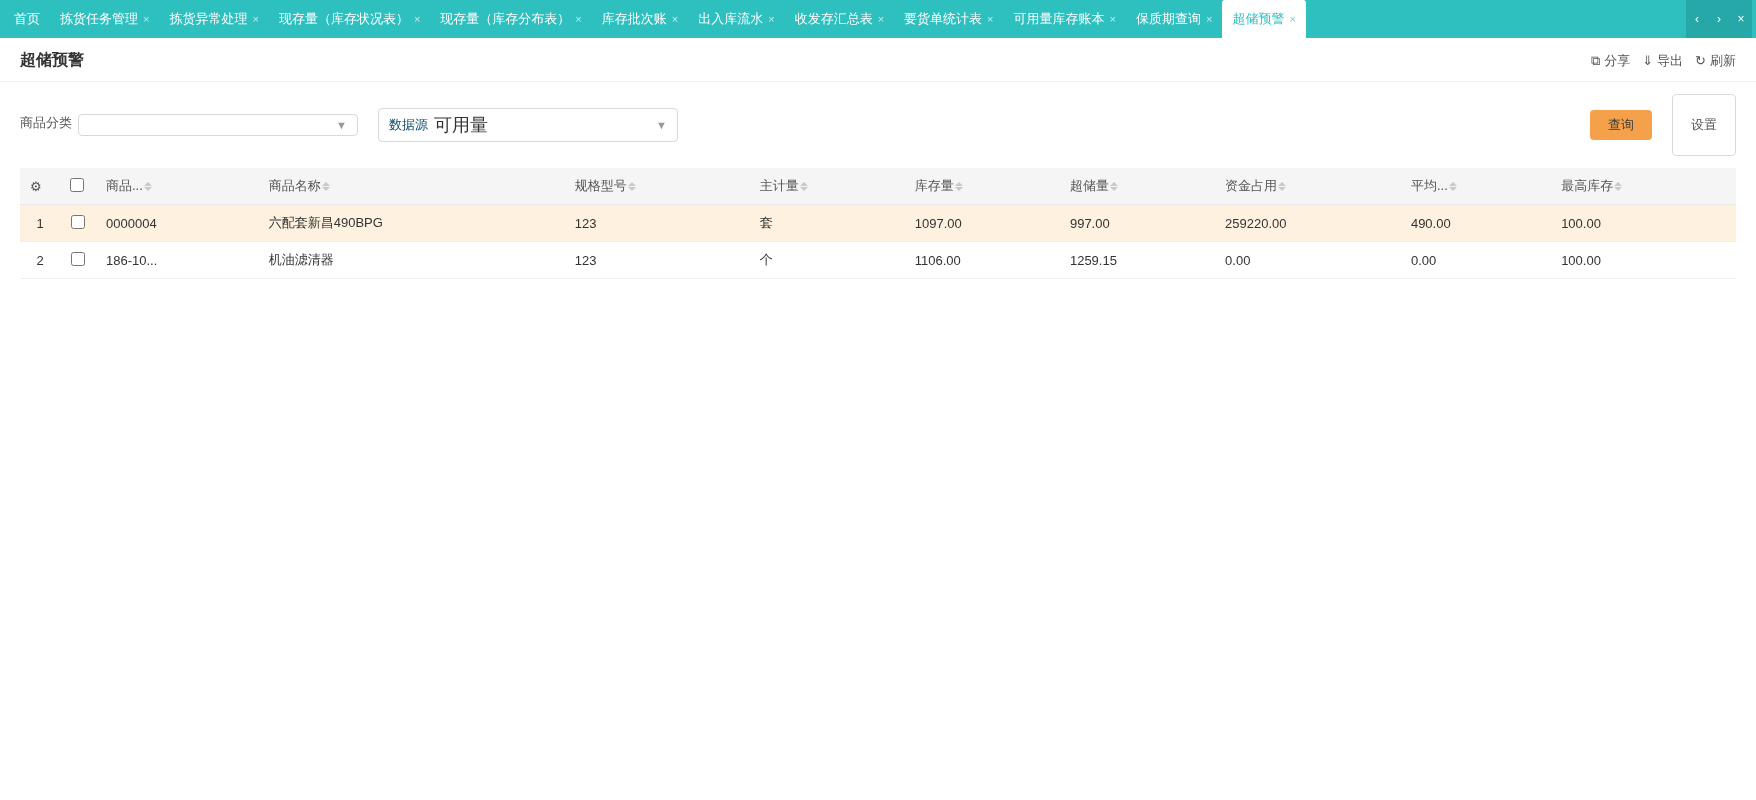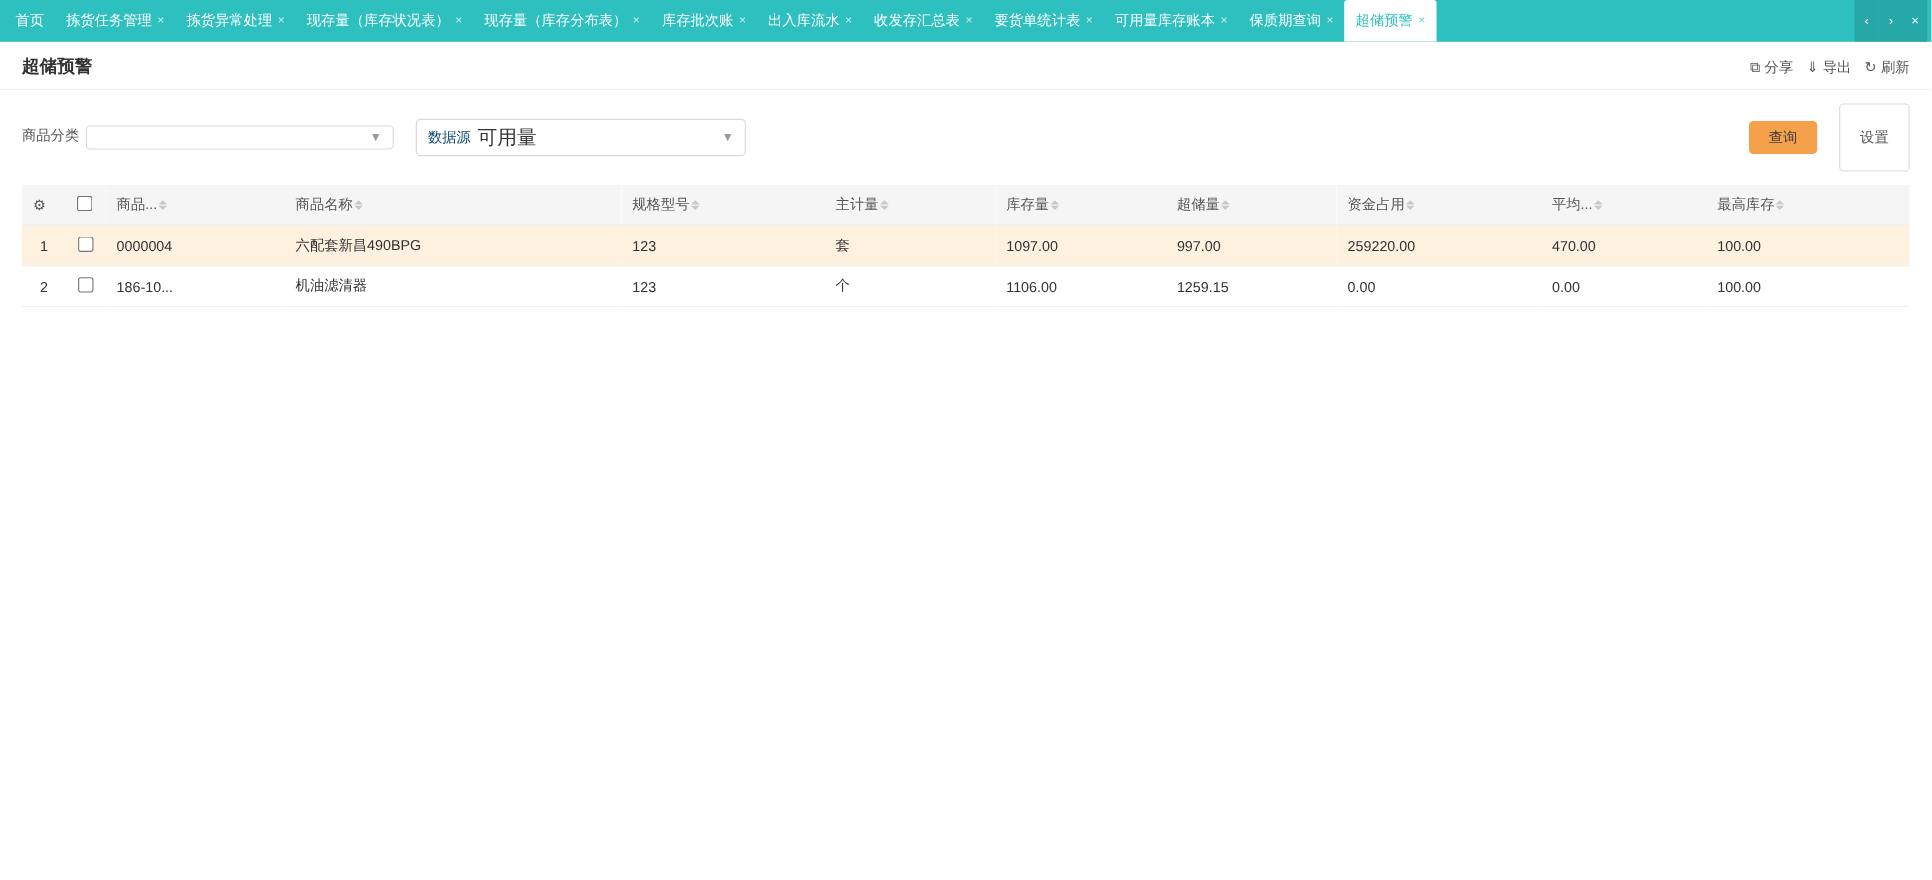--- a/index.html
+++ b/index.html
@@ -414,21 +414,21 @@
         <td class="col-checkbox">
           <input type="checkbox" class="table-checkbox" style="">
         </td>
         <td>0000004</td>
         <td>六配套新昌490BPG</td>
         <td>123</td>
         <td>套</td>
         <td>1097.00</td>
         <td>997.00</td>
         <td>259220.00</td>
-        <td>470.00</td>
+        <td>490.00</td>
         <td>100.00</td>
       </tr>
 
       <tr>
         <td class="row-index">2</td>
         <td class="col-checkbox">
           <input type="checkbox" class="table-checkbox" style="">
         </td>
         <td>186-10...</td>
         <td>机油滤清器</td>

